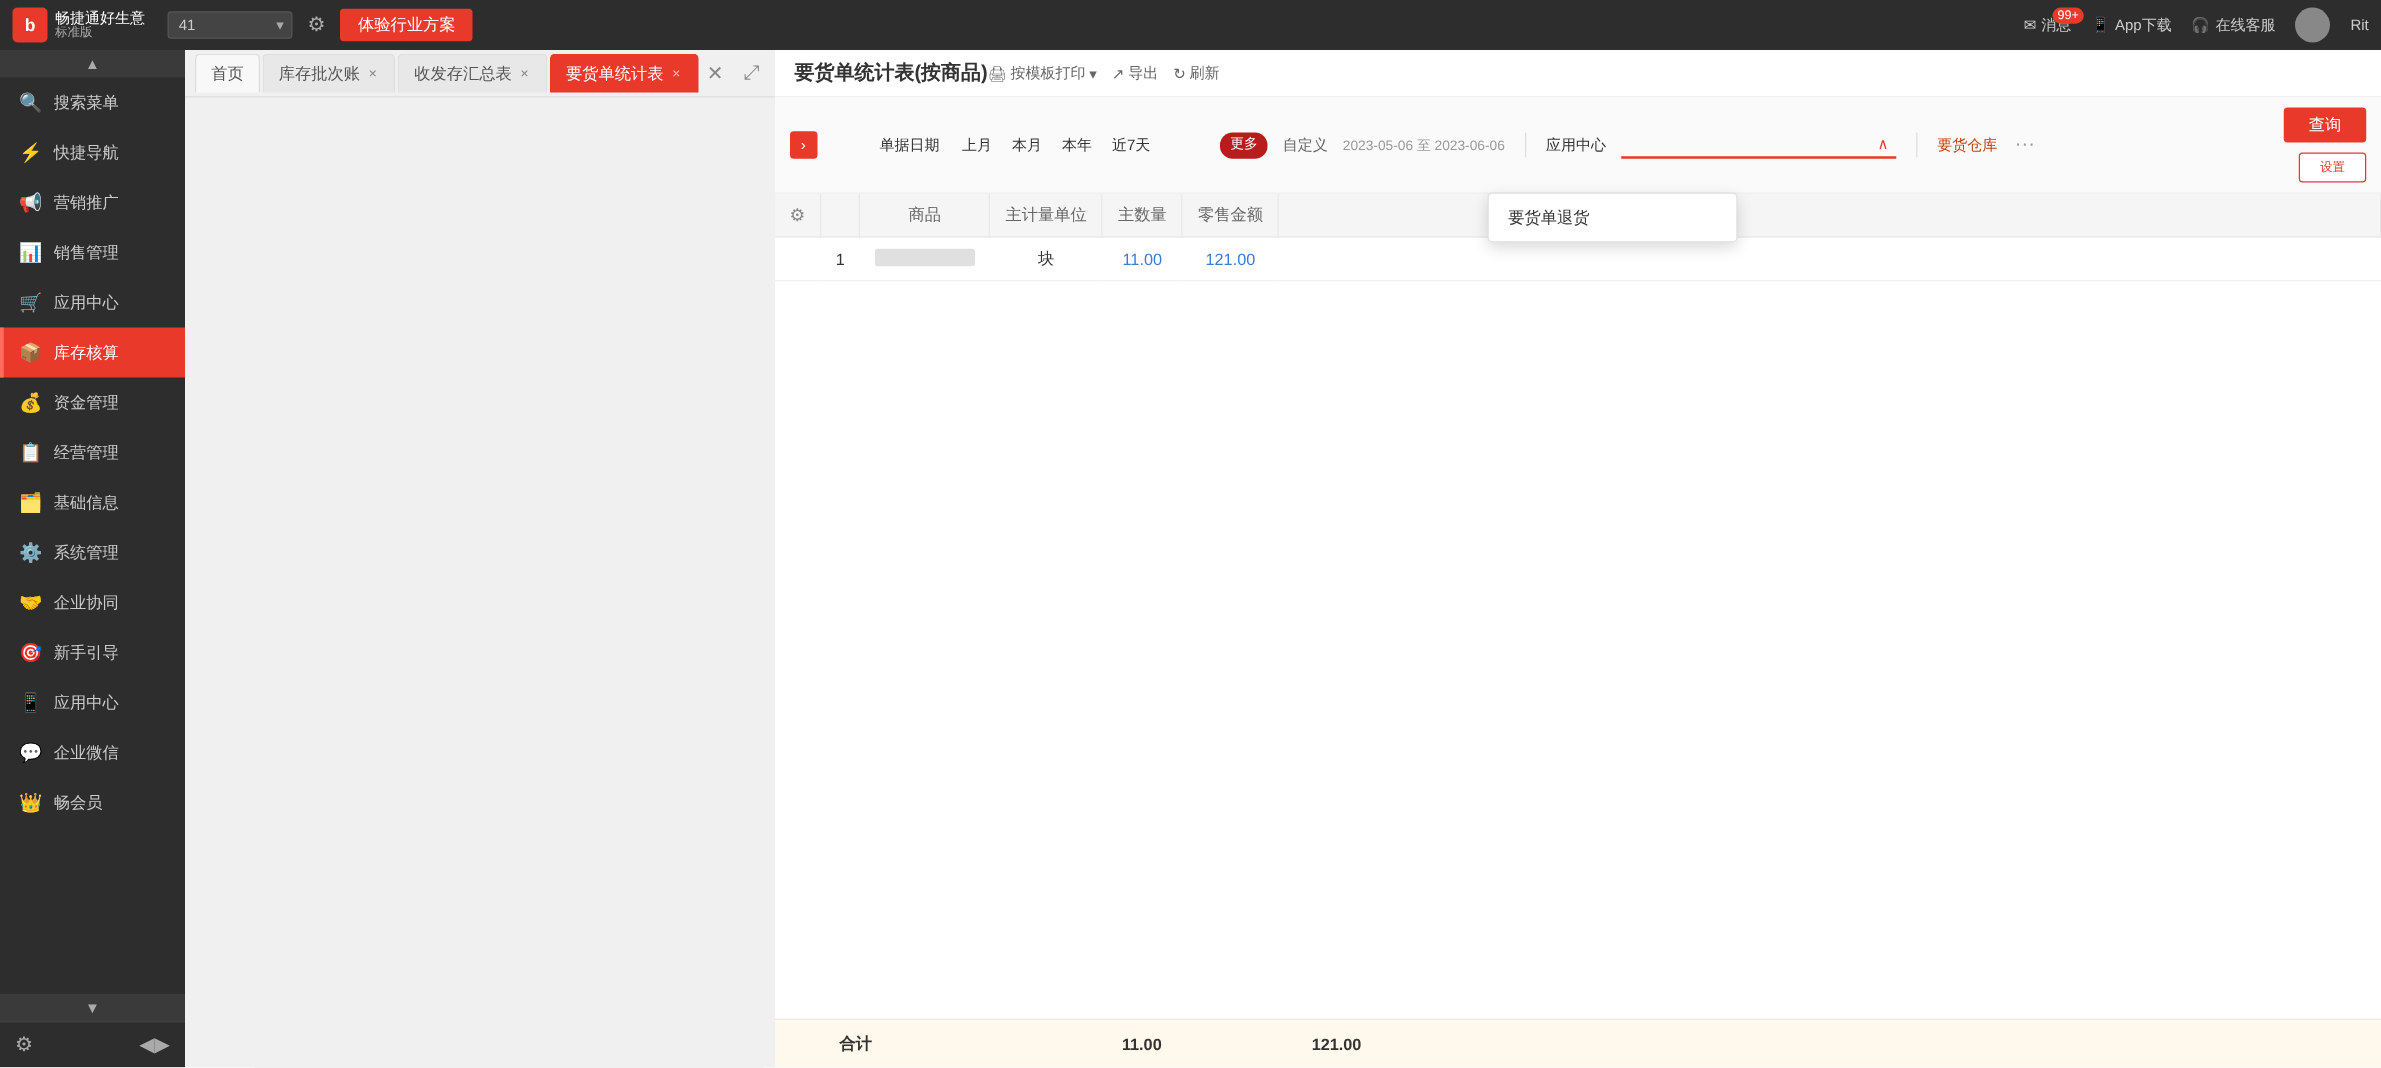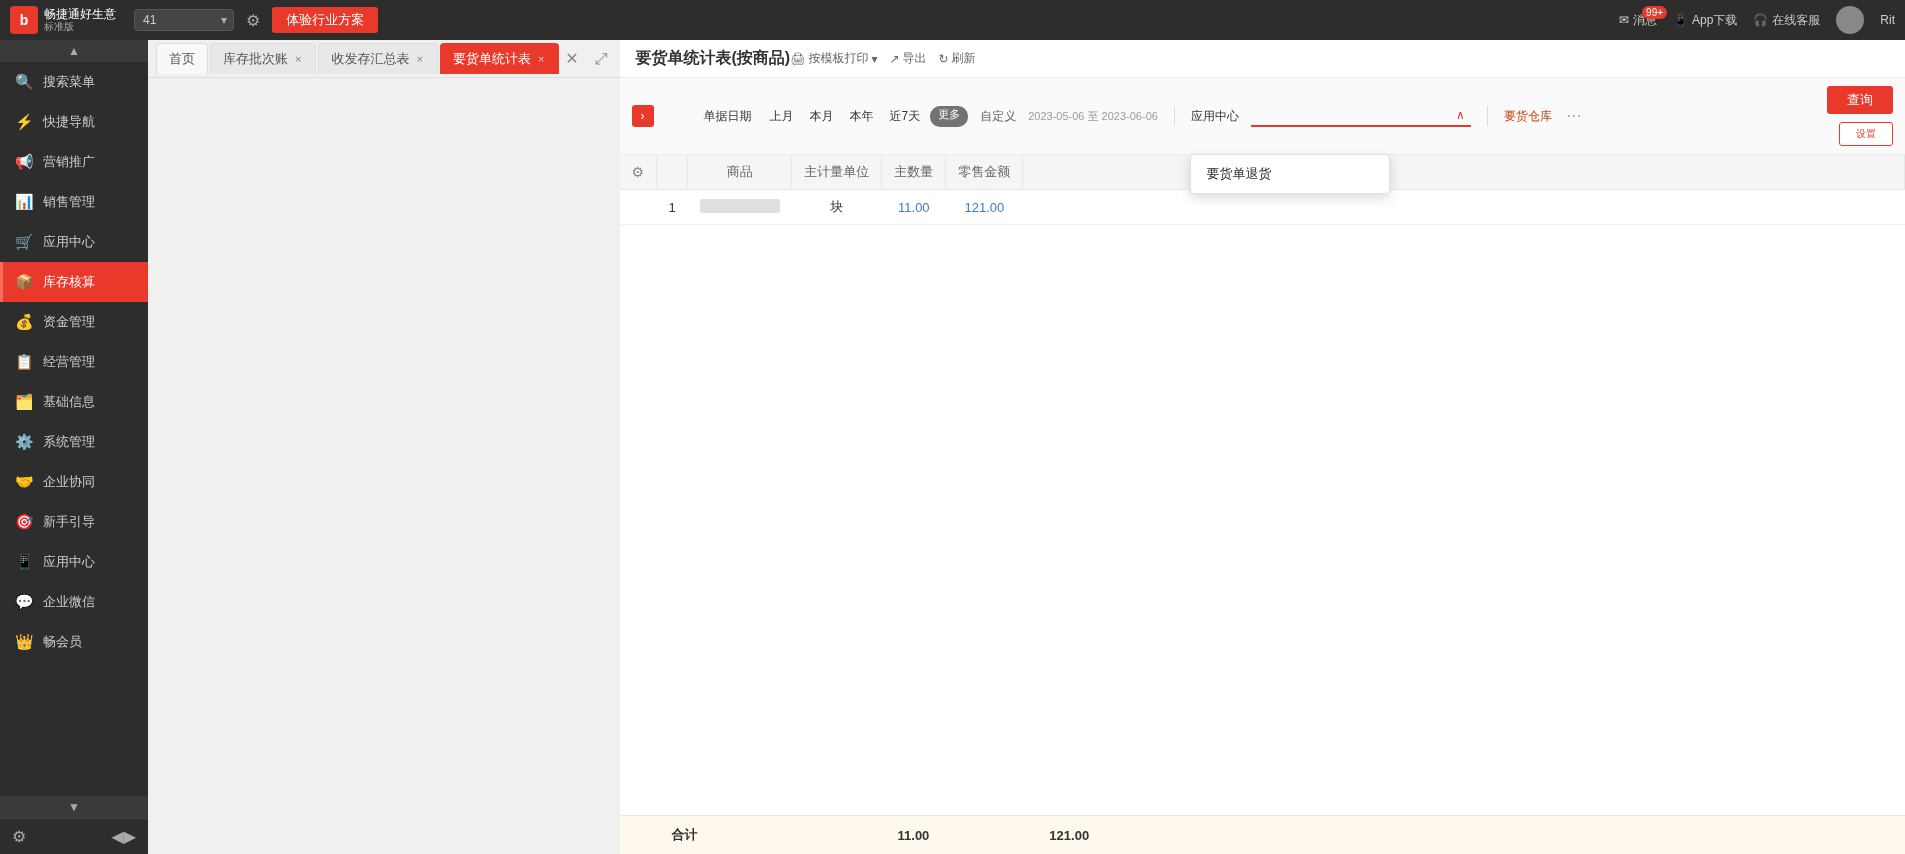--- a/index.html
+++ b/index.html
@@ -283,25 +283,26 @@
       gap: 4px;
     }
     .date-btn {
       font-size: 12px;
       color: #333;
       cursor: pointer;
       padding: 2px 6px;
       border-radius: 3px;
     }
     .date-btn.active-red {
-      background: #737373;
+      background: #b91c1c;
       color: white;
       border-radius: 10px;
       padding: 1px 8px;
       font-size: 11px;
+      margin-left: 46px;
     }
     .date-custom {
       font-size: 12px;
       color: #666;
       cursor: pointer;
     }
     .filter-divider {
       width: 1px;
       height: 20px;
       background: #ddd;

